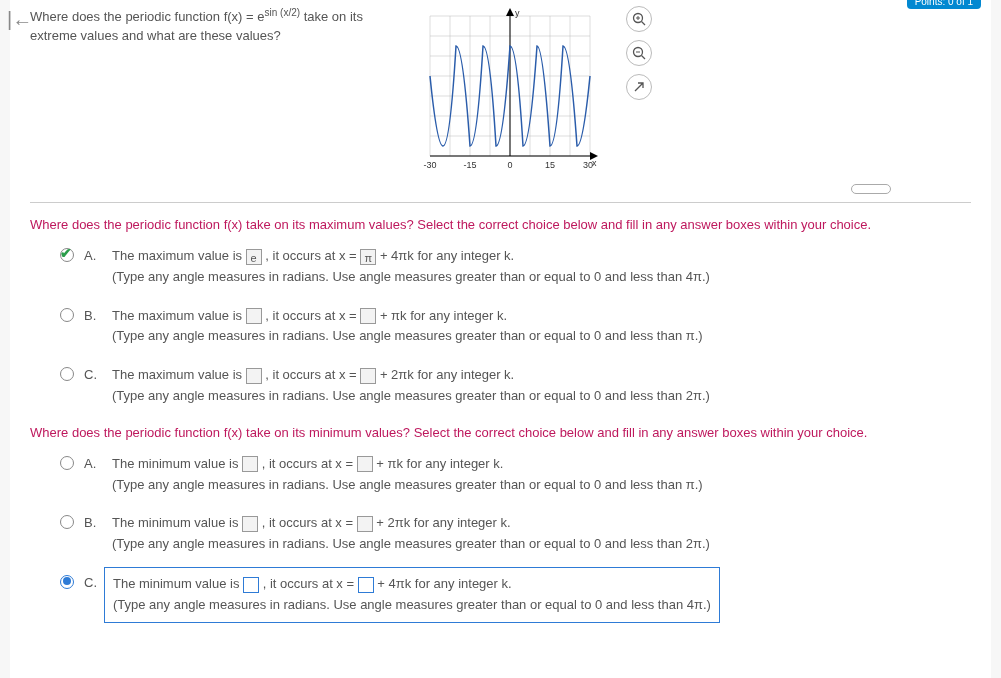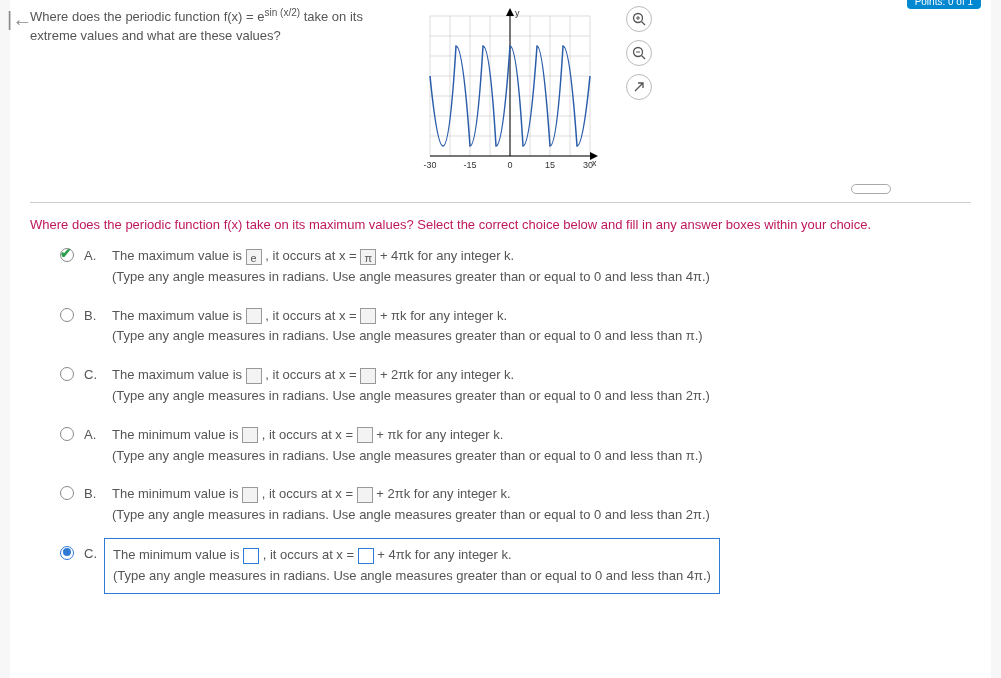--- a/index.html
+++ b/index.html
@@ -178,20 +178,21 @@
     <div class="choice-row">
       <div class="radio"></div>
       <div class="choice-label">C.</div>
       <div class="choice-body">
         <span>The maximum value is </span><span class="ans-box"></span><span> , it occurs at x = </span><span class="ans-box"></span><span> + 2πk for any integer k.</span><br>
         <span class="hint">(Type any angle measures in radians. Use angle measures greater than or equal to 0 and less than 2π.)</span>
       </div>
     </div>
   </div>
 
+  <div class="section-q">Where does the periodic function f(x) take on its minimum values? Select the correct choice below and fill in any answer boxes within your choice.</div>
 
   <div class="choices">
     <div class="choice-row">
       <div class="radio"></div>
       <div class="choice-label">A.</div>
       <div class="choice-body">
         <span>The minimum value is </span><span class="ans-box"></span><span> , it occurs at x = </span><span class="ans-box"></span><span> + πk for any integer k.</span><br>
         <span class="hint">(Type any angle measures in radians. Use angle measures greater than or equal to 0 and less than π.)</span>
       </div>
     </div>

